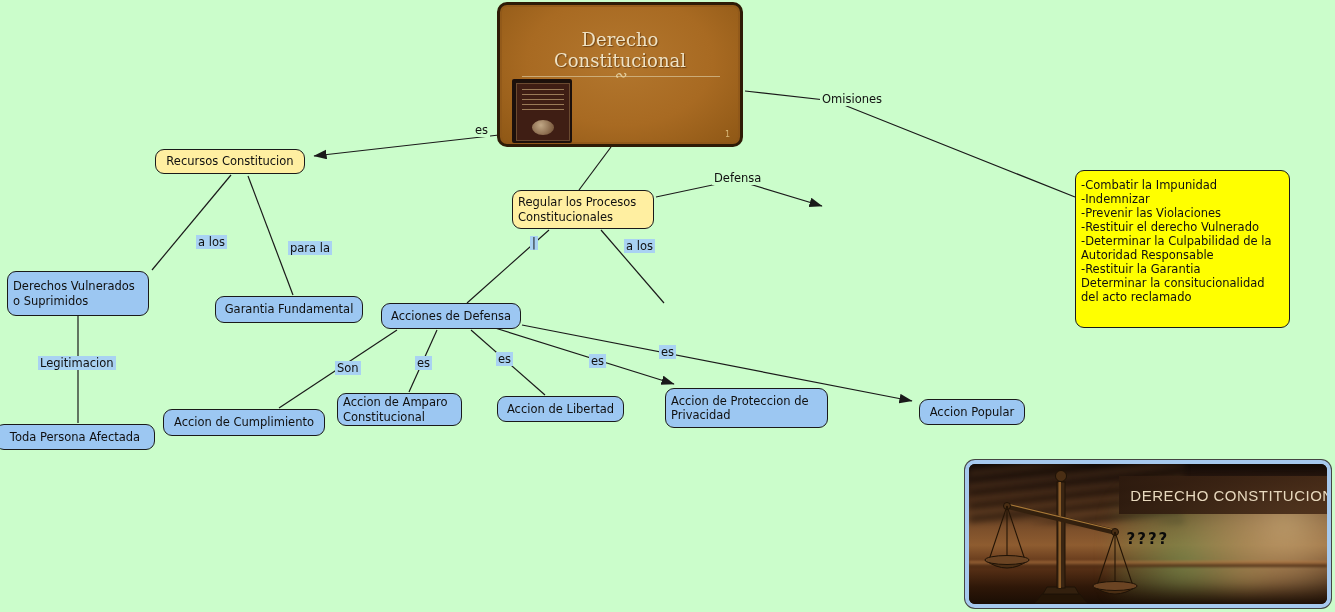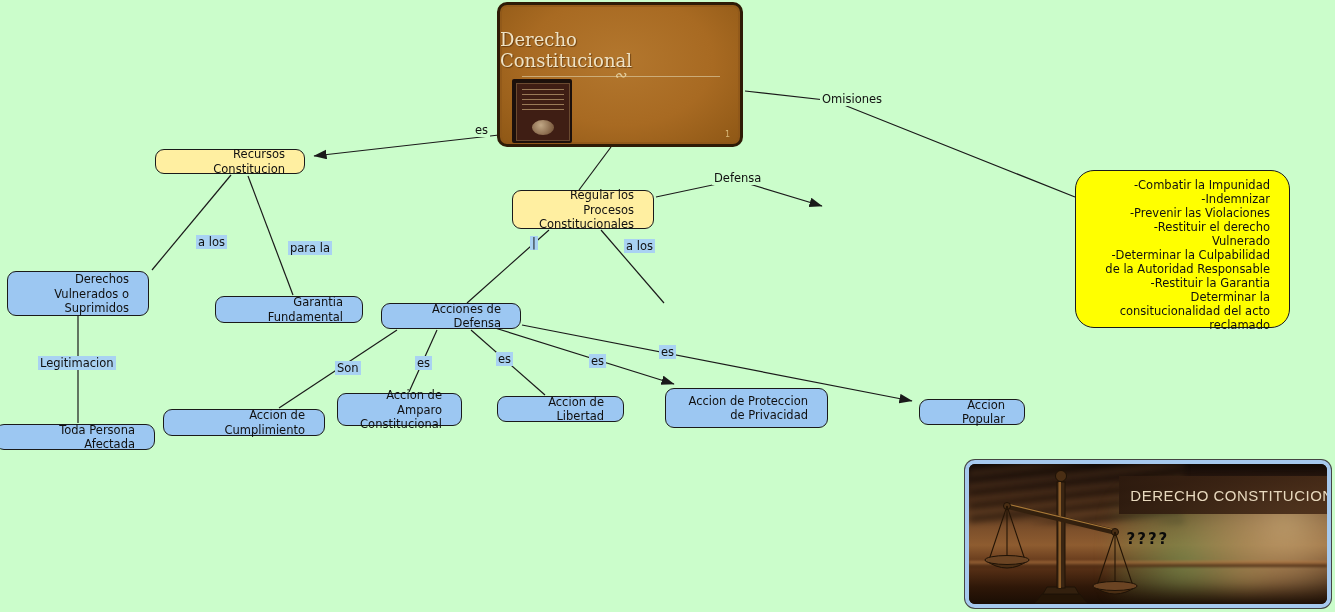--- a/index.html
+++ b/index.html
@@ -8,21 +8,21 @@
     background:#CBFDCB;
     font-family:"DejaVu Sans", sans-serif;
   }
   
   #edges { position:absolute; left:0; top:0; z-index:1; }
   #edges line, #edges polyline { stroke:#1a1a1a; stroke-width:1.2; fill:none; }
   
   .node {
     position:absolute; z-index:3; box-sizing:border-box;
     display:flex; align-items:center; justify-content:center;
-    text-align:right; padding:2px 19px;
+    text-align:left; padding:2px 5px;
     border:1.2px solid #1a1a1a; border-radius:9px;
     font-size:11.5px; line-height:1.22; color:#101010;
     white-space:pre-line;
   }
   .node.yellow { background:#FFEFA1; }
   .node.pale   { background:#FFFFCC; }
   .node.bright { background:#FFFF00; align-items:flex-start; padding-top:7px; }
   .node.blue   { background:#9CC7F2; }
   
   .elabel {
@@ -32,21 +32,21 @@
   .elabel.plain { background:#CBFDCB; }
   .elabel.hl    { background:#A9D2F2; }
   
   .slide {
     position:absolute; left:497px; top:2px; width:246px; height:145px; z-index:2;
     box-sizing:border-box; border:3px solid #2E1B06; border-radius:10px;
     background:radial-gradient(ellipse at 50% 40%, #B3772E 0%, #A86A22 55%, #8E5715 100%);
     box-shadow:inset 0 0 0 2px rgba(140,85,25,.6);
   }
   .slide-title {
-    position:absolute; left:0; right:0; top:24px; 
+    position:absolute; left:0; right:0; top:24px; text-align:center;
     font-family:"DejaVu Serif", serif; font-size:18px; line-height:21px;
     color:#EFE2C4; white-space:pre-line; text-shadow:1px 1px 1px rgba(60,30,0,.55);
   }
   .slide-divider { position:absolute; left:22px; right:20px; top:71px; height:1px; background:#D9C69B; opacity:.7; }
   .slide-ornament {
     position:absolute; left:0; right:0; top:61px; text-align:center;
     font-family:"DejaVu Serif", serif; font-style:italic; font-size:15px; color:#E2CE9E;
   }
   .page-num { position:absolute; right:10px; bottom:5px; font-size:8px; color:#D8B878; }
   .book {
@@ -123,21 +123,21 @@
     <div class="slide-divider"></div>
     <div class="slide-ornament">∾</div>
     <div class="book">
       <div class="book-inner"></div>
     </div>
     <div class="page-num">1</div>
   </div>
 
   <div class="node yellow" style="left:155px; top:149px; width:150px; height:25px;">Recursos Constitucion</div>
   <div class="node yellow" style="left:512px; top:190px; width:142px; height:39px;">Regular los Procesos Constitucionales</div>
-  <div class="node bright" style="left:1075px; top:170px; width:215px; height:158px;border-radius:19px;">-Combatir la Impunidad
+  <div class="node bright" style="left:1075px; top:170px; width:215px; height:158px;">-Combatir la Impunidad
 -Indemnizar
 -Prevenir las Violaciones
 -Restituir el derecho Vulnerado
 -Determinar la Culpabilidad de la Autoridad Responsable
 -Restituir la Garantia
 Determinar la consitucionalidad del acto reclamado</div>
   <div class="node blue" style="left:7px; top:271px; width:142px; height:45px;">Derechos Vulnerados o Suprimidos</div>
   <div class="node blue" style="left:215px; top:296px; width:148px; height:27px;">Garantia Fundamental</div>
   <div class="node blue" style="left:381px; top:303px; width:140px; height:26px;">Acciones de Defensa</div>
   <div class="node blue" style="left:-5px; top:424px; width:160px; height:26px;">Toda Persona Afectada</div>

